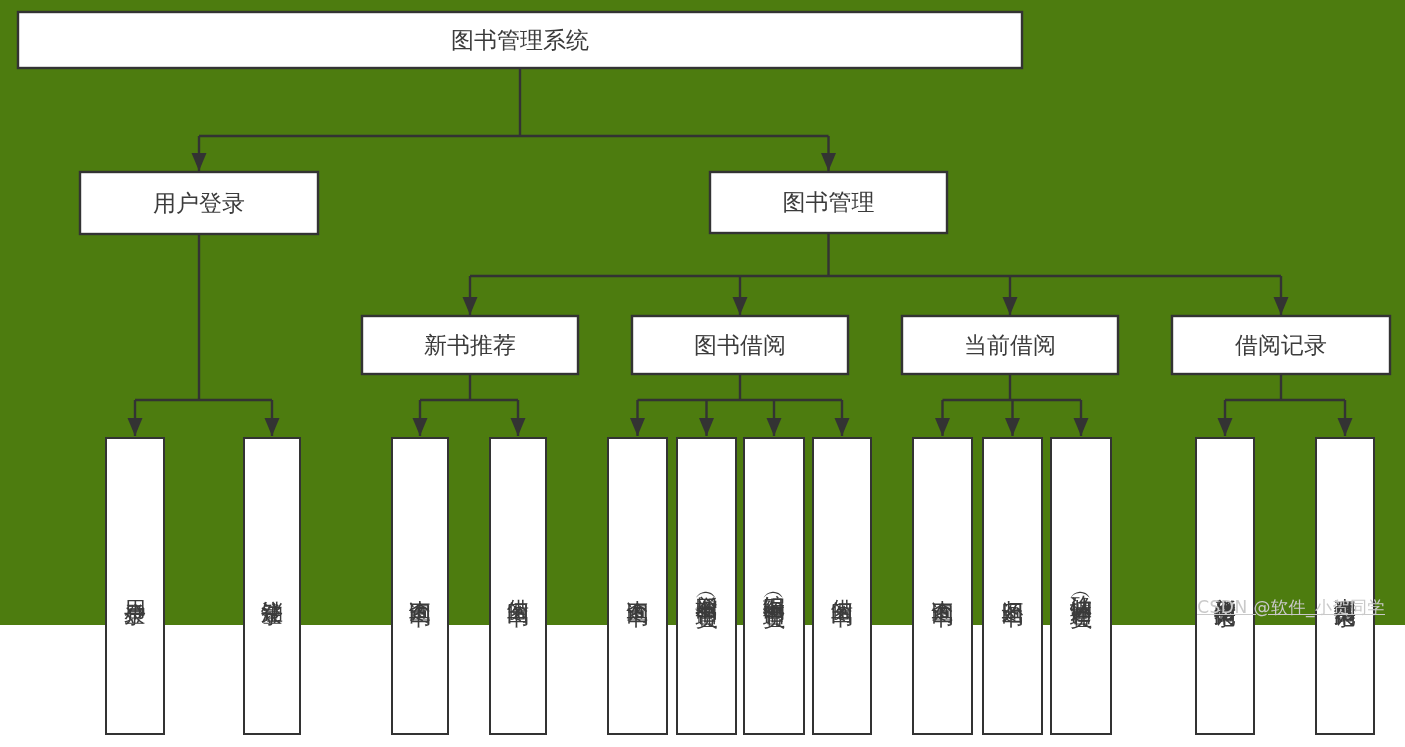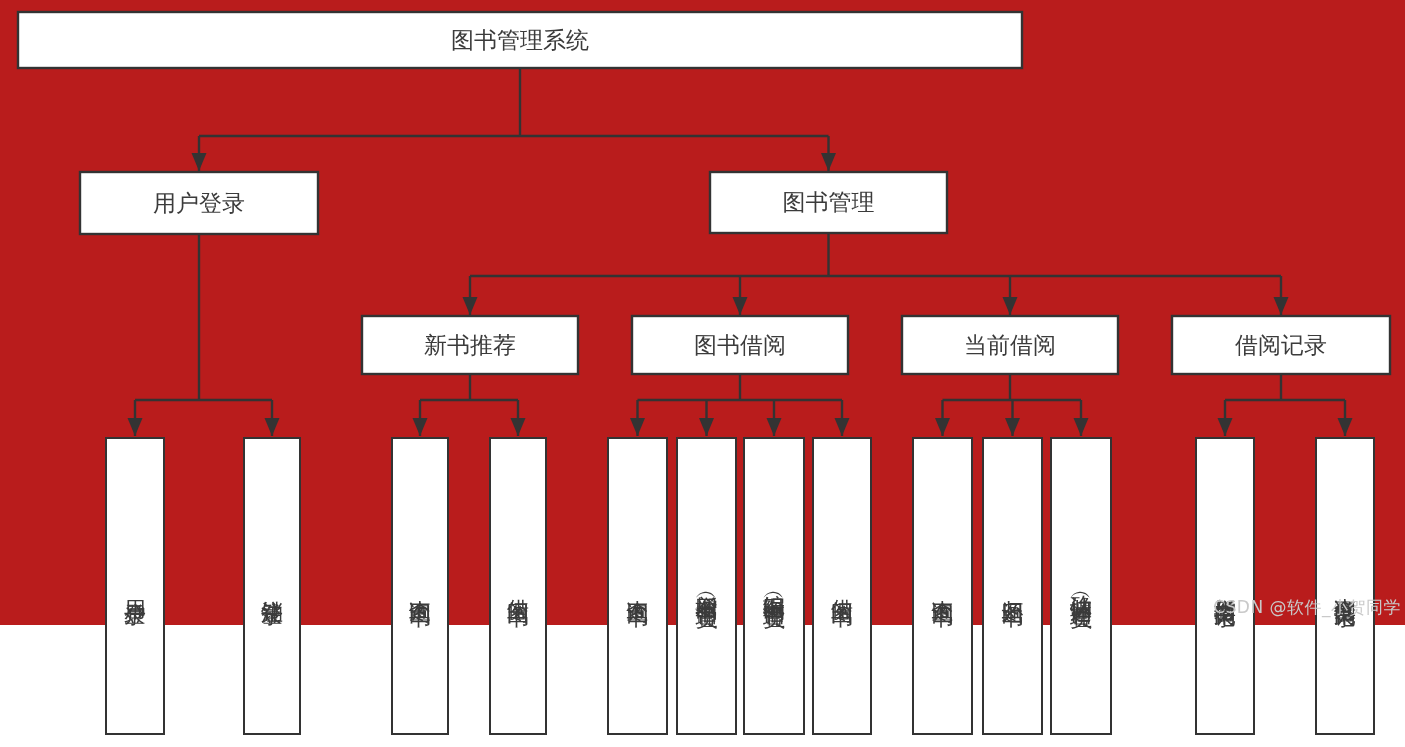--- a/index.html
+++ b/index.html
@@ -11,21 +11,21 @@
   body {
     width: 1405px;
     height: 747px;
     overflow: hidden;
     font-family: "DejaVu Sans", "Liberation Sans", sans-serif;
   }
   #diagram-root {
     position: relative;
     width: 1405px;
     height: 625px;
-    background: #b91c1c;
+    background: #4d7c0f;
   }
   svg#flowchart {
     position: absolute;
     top: 0;
     left: 0;
     width: 1405px;
     height: 747px;
     display: block;
   }
   .node-box {
@@ -45,28 +45,29 @@
   }
   .node-label-h {
     fill: #3b3b3b;
     font-family: "DejaVu Sans", "Liberation Sans", sans-serif;
     font-size: 23px;
     text-anchor: middle;
     dominant-baseline: middle;
   }
   .watermark-text {
     position: absolute;
-    right: 4px;
+    right: 20px;
     bottom: 6px;
     color: #c9c9c9;
     font-size: 17px;
     font-family: "DejaVu Sans", "Liberation Sans", sans-serif;
     letter-spacing: 0.5px;
     white-space: nowrap;
     user-select: none;
+    text-decoration: underline;
   }
   .vnode {
     position: absolute;
     box-sizing: border-box;
     border: 2.4px solid #333333;
     background: #ffffff;
     display: flex;
     align-items: center;
     justify-content: center;
     overflow: hidden;

